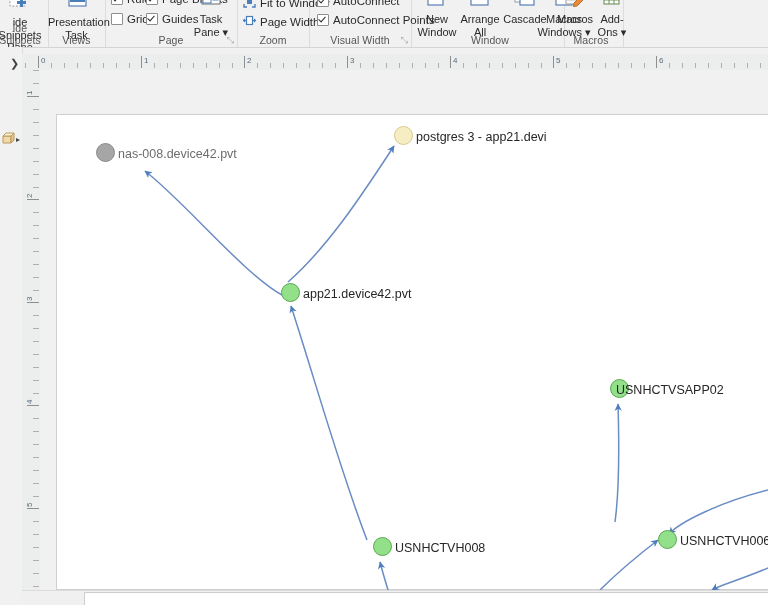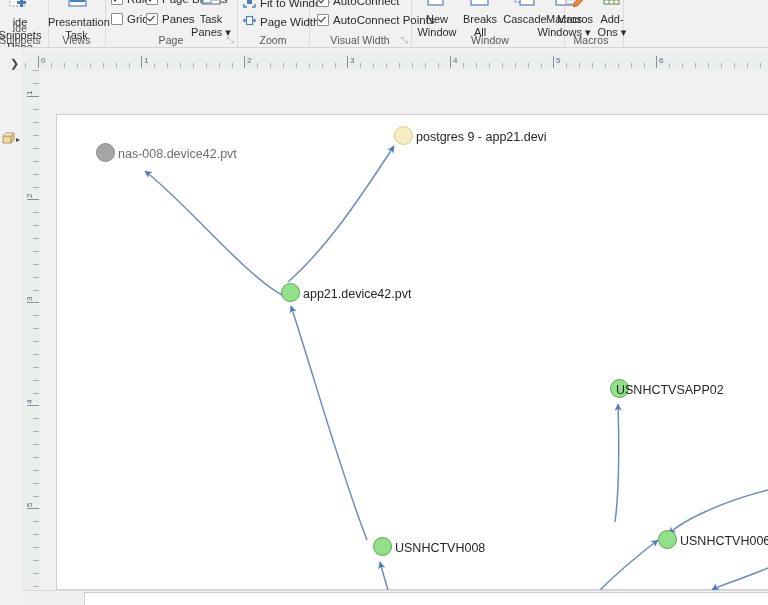--- a/index.html
+++ b/index.html
@@ -109,34 +109,34 @@
       <div class="srow" style="left:41px;top:-7px;">
         <span class="cbx on"></span>
         <span>Page Breaks</span>
       </div>
       <div class="srow" style="left:6px;top:13px;">
         <span class="cbx"></span>
         <span>Grid</span>
       </div>
       <div class="srow" style="left:41px;top:13px;">
         <span class="cbx on"></span>
-        <span>Panes</span>
+        <span>Guides</span>
       </div>
       <div class="bigbtn" style="left:84px;top:-10px;width:44px;">
         <span class="bi">
           <svg width="24" height="18" viewBox="0 0 24 18">
             <rect x="3" y="1" width="18" height="13" fill="#fff" stroke="#6b6b6b" stroke-width="1"></rect>
             <rect x="4" y="2" width="8" height="11" fill="#ffffff" stroke="#4a7ebb" stroke-width="1"></rect>
             <rect x="13.5" y="3" width="6" height="1.5" fill="#4a7ebb"></rect>
             <rect x="13.5" y="6" width="6" height="1.5" fill="#4a7ebb"></rect>
             <rect x="13.5" y="9" width="6" height="1.5" fill="#4a7ebb"></rect>
           </svg>
         </span>
         <span class="lbl">Task</span>
-        <span class="lbl">Panes ▾</span>
+        <span class="lbl">Pane ▾</span>
       </div>
       <div class="rgroup-label">Page</div>
       <div class="rgroup-launcher">⤡</div>
     </div>
 
     <div class="rgroup" style="left:237px;width:72px;">
       <div class="srow" style="left:6px;top:-5px;">
         <span style="flex:none;">
           <svg width="13" height="13" viewBox="0 0 13 13">
             <path d="M1 4V1h3M12 4V1H9M1 9v3h3M12 9v3H9" fill="none" stroke="#4a7ebb" stroke-width="1.4"></path>
@@ -182,21 +182,21 @@
         <span class="lbl">New</span>
         <span class="lbl">Window</span>
       </div>
       <div class="bigbtn" style="left:42px;top:-10px;width:44px;">
         <span class="bi">
           <svg width="26" height="18" viewBox="0 0 26 18">
             <rect x="4" y="3" width="17" height="12" fill="#fff" stroke="#5b7fb5" stroke-width="1.2"></rect>
             <rect x="5" y="4" width="15" height="3" fill="#4a7ebb"></rect>
           </svg>
         </span>
-        <span class="lbl">Breaks</span>
+        <span class="lbl">Arrange</span>
         <span class="lbl">All</span>
       </div>
       <div class="bigbtn" style="left:86px;top:-10px;width:46px;">
         <span class="bi">
           <svg width="26" height="18" viewBox="0 0 26 18">
             <rect x="3" y="2" width="13" height="10" fill="#fff" stroke="#9aa7b8" stroke-width="1.1"></rect>
             <rect x="8" y="5" width="14" height="10" fill="#fff" stroke="#5b7fb5" stroke-width="1.2"></rect>
             <rect x="9" y="6" width="12" height="3" fill="#4a7ebb"></rect>
           </svg>
         </span>
@@ -413,21 +413,21 @@
         <path d="M560,520 C580,500 605,480 618,470"></path>
         <path d="M348,520 C345,510 342,500 340,492"></path>
         <path d="M728,498 C700,510 680,515 672,520"></path>
       </g>
     </svg>
 
     <div class="node gray" style="left:56px;top:73px;"></div>
     <div class="nlabel muted" style="left:78px;top:77px;">nas-008.device42.pvt</div>
 
     <div class="node cream" style="left:354px;top:56px;"></div>
-    <div class="nlabel" style="left:376px;top:60px;">postgres 9 - app21.devi</div>
+    <div class="nlabel" style="left:376px;top:60px;">postgres 3 - app21.devi</div>
 
     <div class="node green" style="left:241px;top:213px;"></div>
     <div class="nlabel" style="left:263px;top:217px;">app21.device42.pvt</div>
 
     <div class="node green" style="left:570px;top:309px;"></div>
     <div class="nlabel" style="left:576px;top:313px;">USNHCTVSAPP02</div>
 
     <div class="node green" style="left:333px;top:467px;"></div>
     <div class="nlabel" style="left:355px;top:471px;">USNHCTVH008</div>
 

